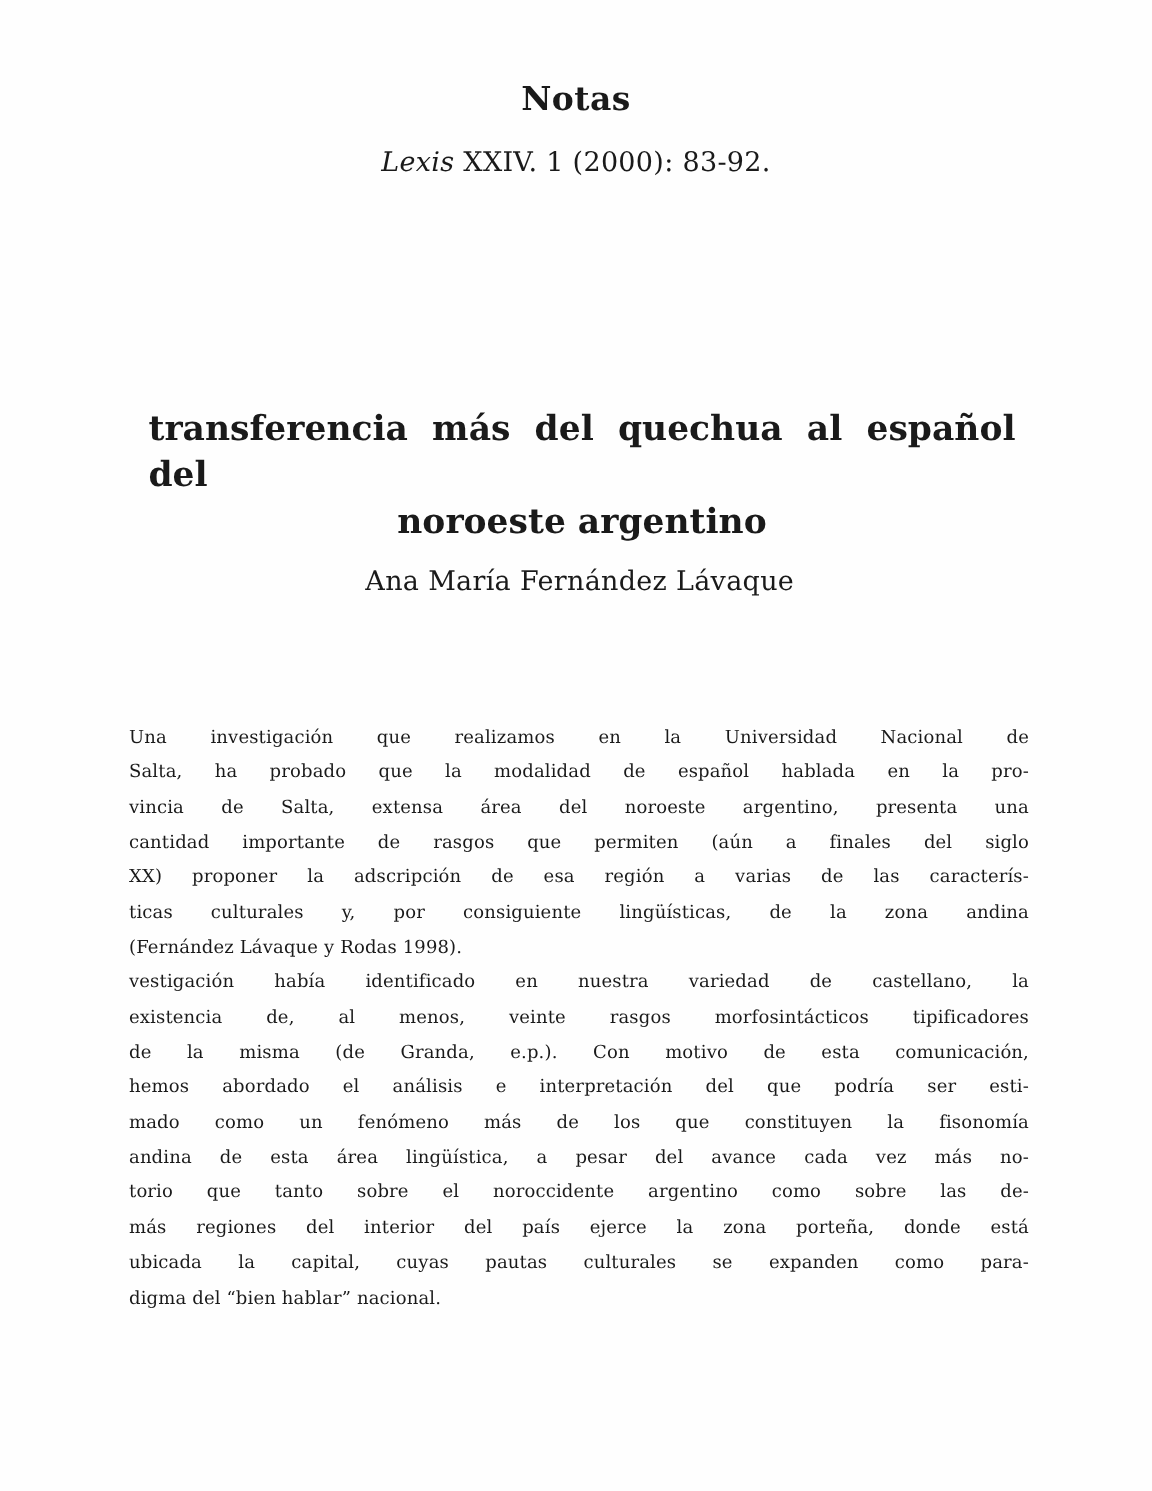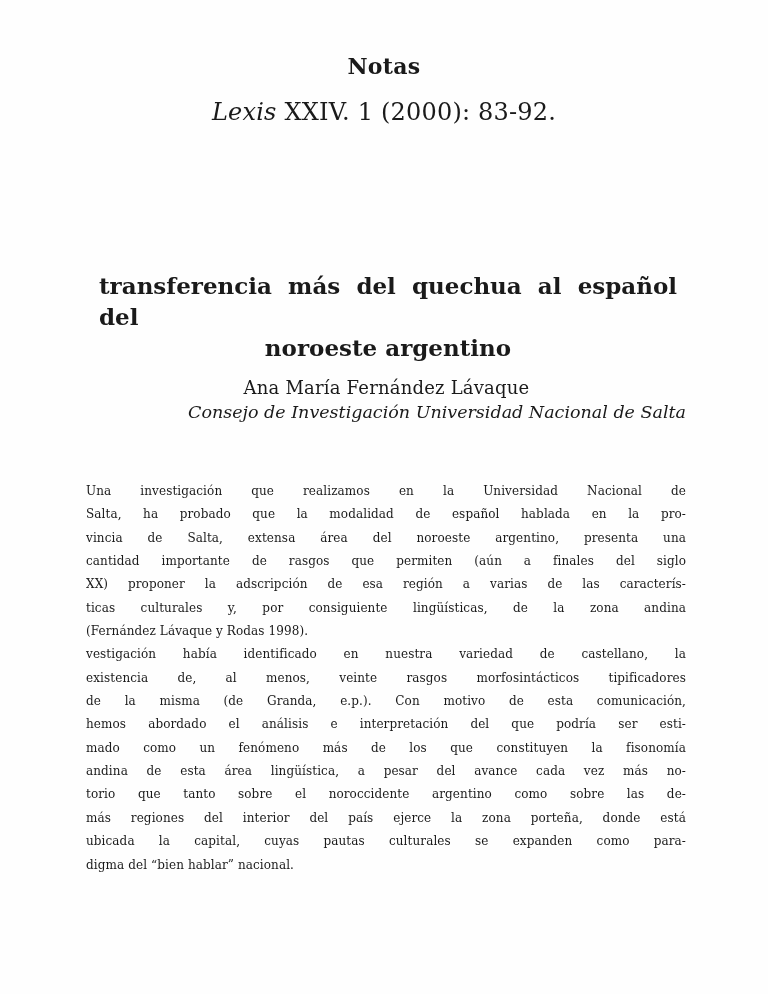--- a/index.html
+++ b/index.html
@@ -26,21 +26,21 @@
     font-size: 22px;
     font-weight: bold;
     letter-spacing: 0.3px;
   }
   .citation {
     position: absolute;
     top: 98px;
     left: 0;
     width: 768px;
     text-align: center;
-    font-size: 24px;
+    font-size: 18px;
     letter-spacing: 0.2px;
   }
   .citation .journal {
     font-style: italic;
   }
   .article-title {
     position: absolute;
     top: 270px;
     left: 99px;
     width: 578px;
@@ -107,21 +107,20 @@
     <span class="journal">Lexis</span><span> XXIV. 1 (2000): 83-92.</span>
   </div>
 
   <div class="article-title">
     <div class="tline just">transferencia más del quechua al español del</div>
     <div class="tline center">noroeste argentino</div>
   </div>
 
   <div class="byline">
     <div class="author-name">Ana María Fernández Lávaque</div>
-    <div class="affiliation">Consejo de Investigación Universidad Nacional de Salta</div>
   </div>
 
   <div class="body-text">
 
     <div>
       <div class="bline just">Una investigación que realizamos en la Universidad Nacional de</div>
       <div class="bline just">Salta, ha probado que la modalidad de español hablada en la pro-</div>
       <div class="bline just">vincia de Salta, extensa área del noroeste argentino, presenta una</div>
       <div class="bline just">cantidad importante de rasgos que permiten (aún a finales del siglo</div>
       <div class="bline just">XX) proponer la adscripción de esa región a varias de las caracterís-</div>

